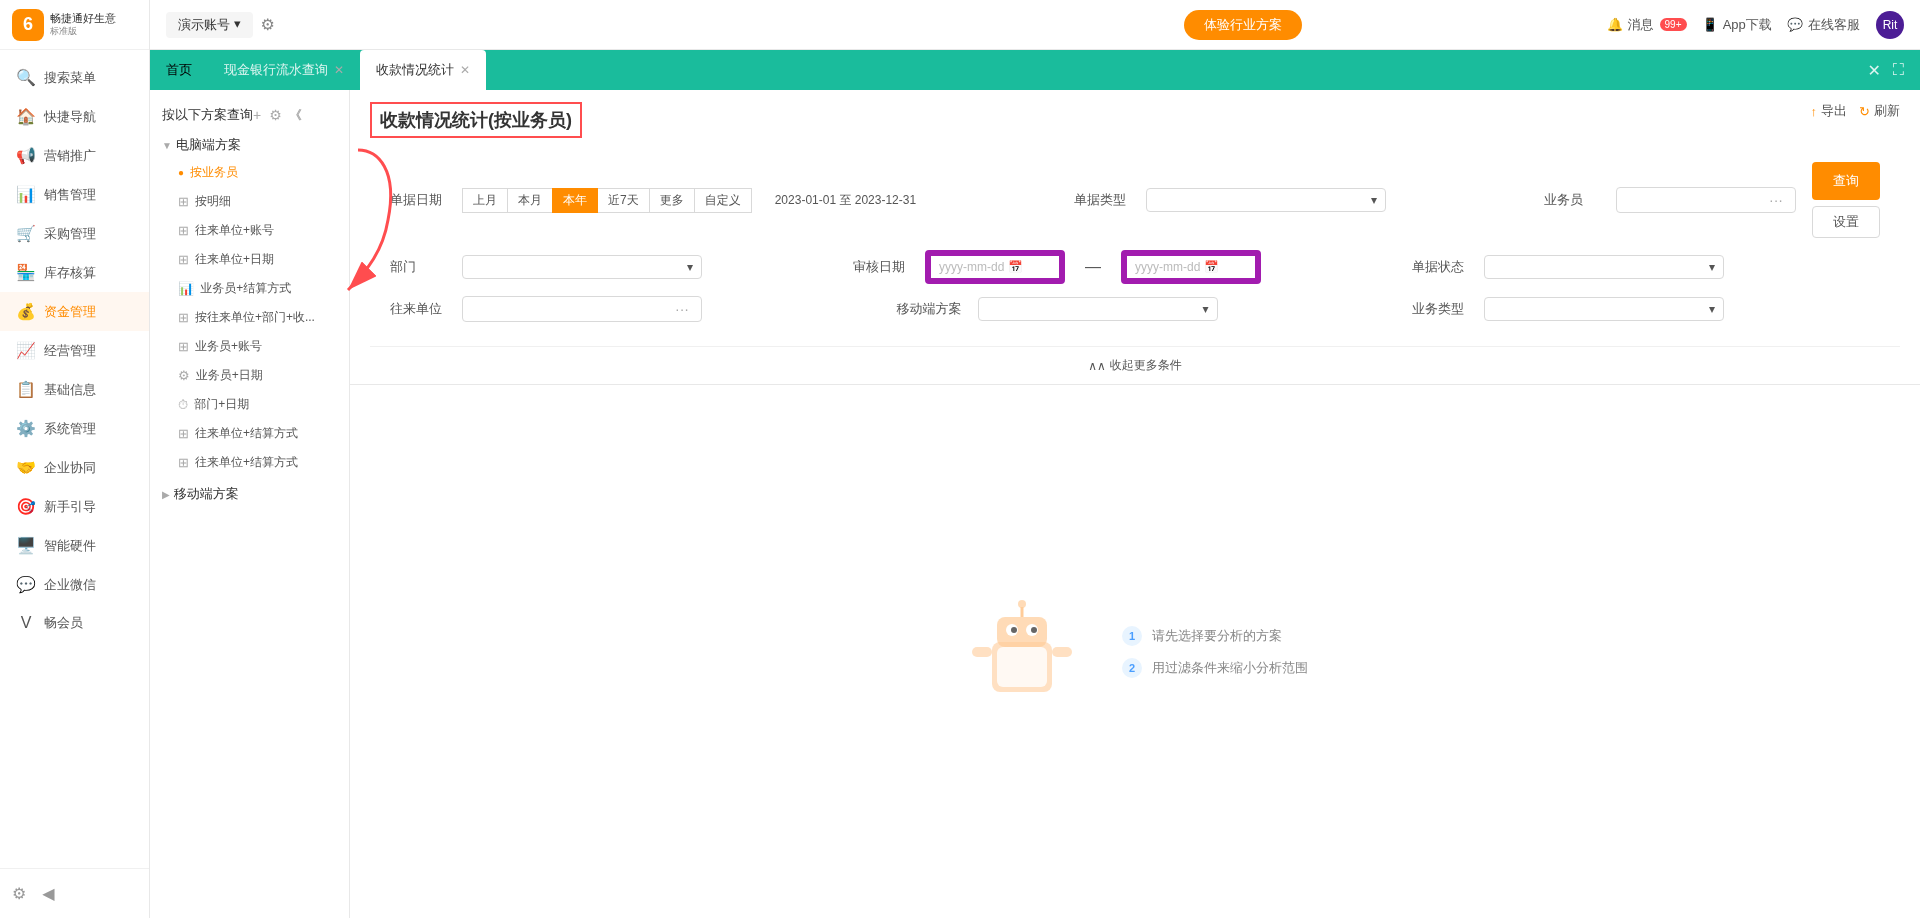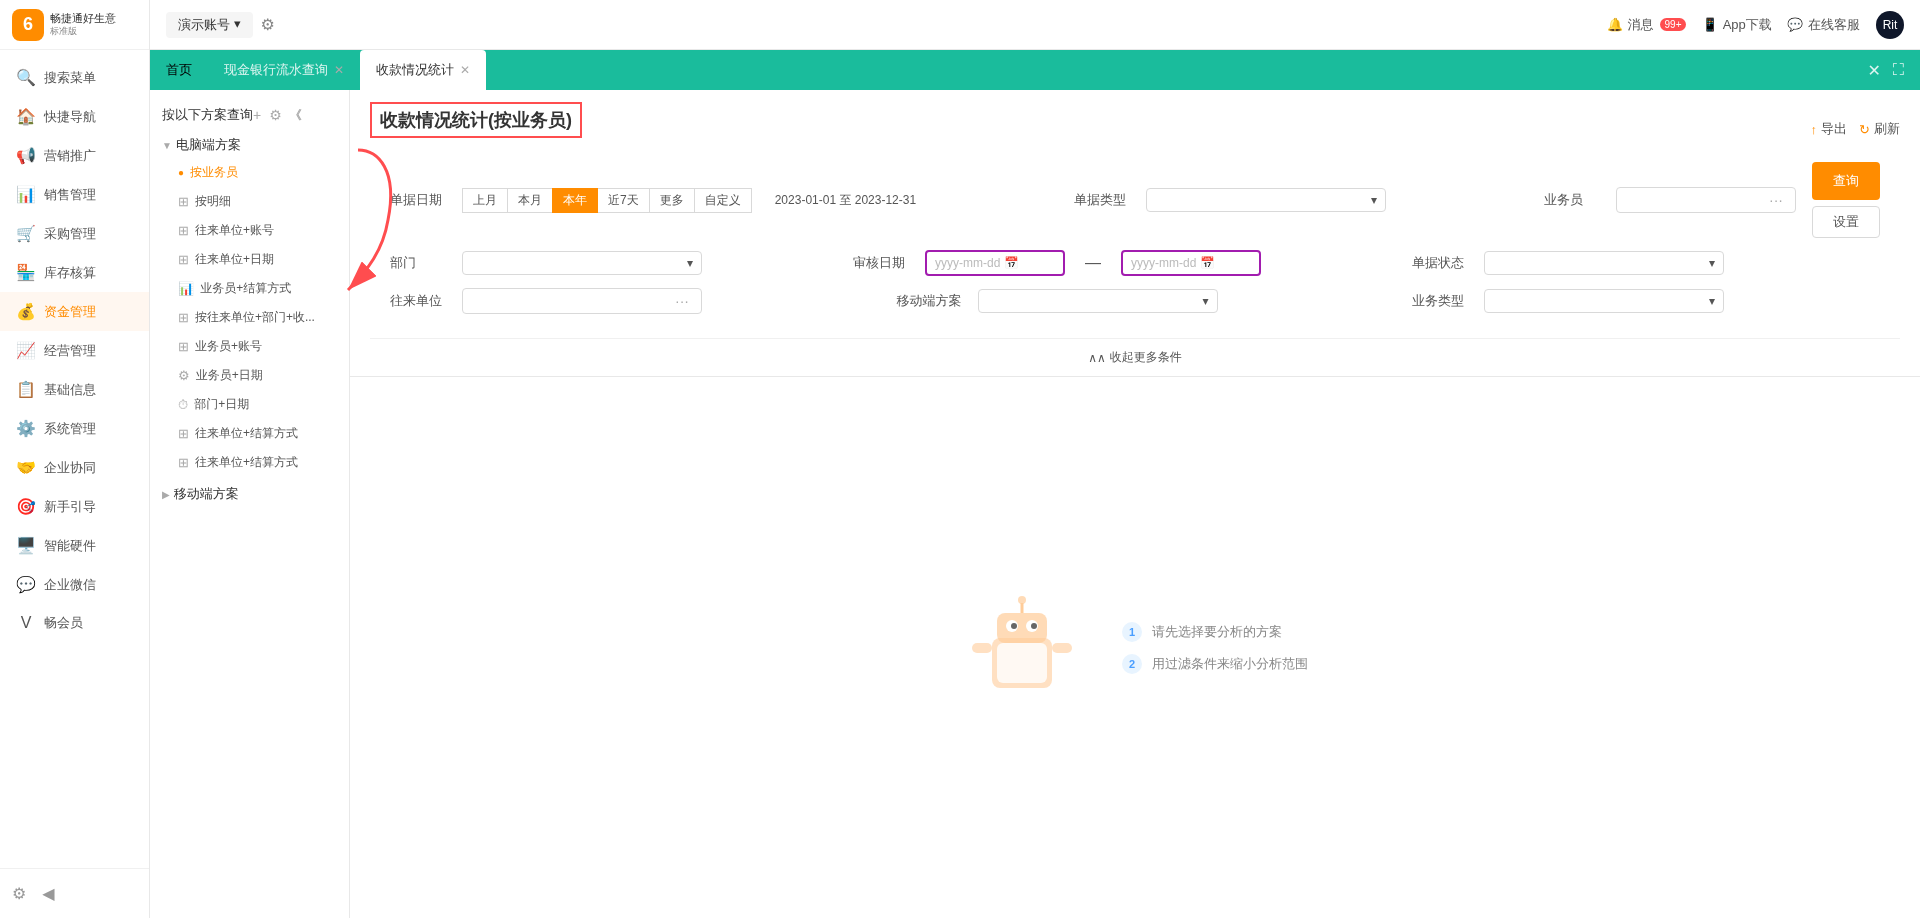--- a/index.html
+++ b/index.html
@@ -100,21 +100,21 @@
     .notification-badge {
       background: #ff4d4f;
       color: white;
       border-radius: 10px;
       font-size: 10px;
       padding: 1px 5px;
       margin-left: 2px;
     }
     .user-avatar {
       width: 28px; height: 28px;
-      background: #0f172a;
+      background: #4c1d95;
       border-radius: 50%;
       display: flex; align-items: center; justify-content: center;
       font-size: 12px; color: #fff;
     }
 
     
     .tab-bar {
       height: 40px;
       background: #1abc9c;
       display: flex;
@@ -200,21 +200,21 @@
     .right-panel { flex: 1; display: flex; flex-direction: column; background: #f5f6fa; overflow: hidden; }
 
     
     .page-header {
       background: #fff;
       padding: 12px 20px 0;
       border-bottom: 1px solid #e8e8e8;
     }
     .page-title-row {
       display: flex;
-      align-items: flex-end;
+      align-items: flex-start;
       justify-content: space-between;
       margin-bottom: 12px;
     }
     .page-title {
       font-size: 18px;
       font-weight: bold;
       color: #333;
       border: 2px solid #ff4d4f;
       padding: 4px 8px;
       display: inline-block;
@@ -258,21 +258,21 @@
       color: #555;
       cursor: pointer;
       background: #fff;
       min-width: 180px;
       justify-content: space-between;
     }
     .filter-select-wide { min-width: 240px; }
     .filter-input {
       display: flex;
       align-items: center;
-      border: 2px solid #a21caf;
+      border: 6px solid #a21caf;
       border-radius: 4px;
       padding: 4px 8px;
       font-size: 12px;
       color: #bbb;
       background: #fff;
       min-width: 140px;
     }
     .filter-dash { margin: 0 4px; color: #555; }
     .filter-calendar { color: #aaa; margin-left: 4px; cursor: pointer; }
     .filter-more { color: #aaa; font-size: 14px; cursor: pointer; margin: 0 4px; }
@@ -418,20 +418,23 @@
 
 <div class="main">
 
   <div class="topbar">
     <div class="topbar-left">
       <div class="topbar-user">
         <span>演示账号</span>
         <span>▾</span>
       </div>
       <span class="topbar-gear">⚙</span>
+    </div>
+    <div style="flex:1; display:flex; justify-content:center;">
+      <button class="try-btn">体验行业方案</button>
     </div>
     <div class="topbar-right">
       <div class="topbar-right-item">
         <span>🔔</span>
         <span>消息</span>
         <span class="notification-badge">99+</span>
       </div>
       <div class="topbar-right-item">
         <span>📱</span>
         <span>App下载</span>

